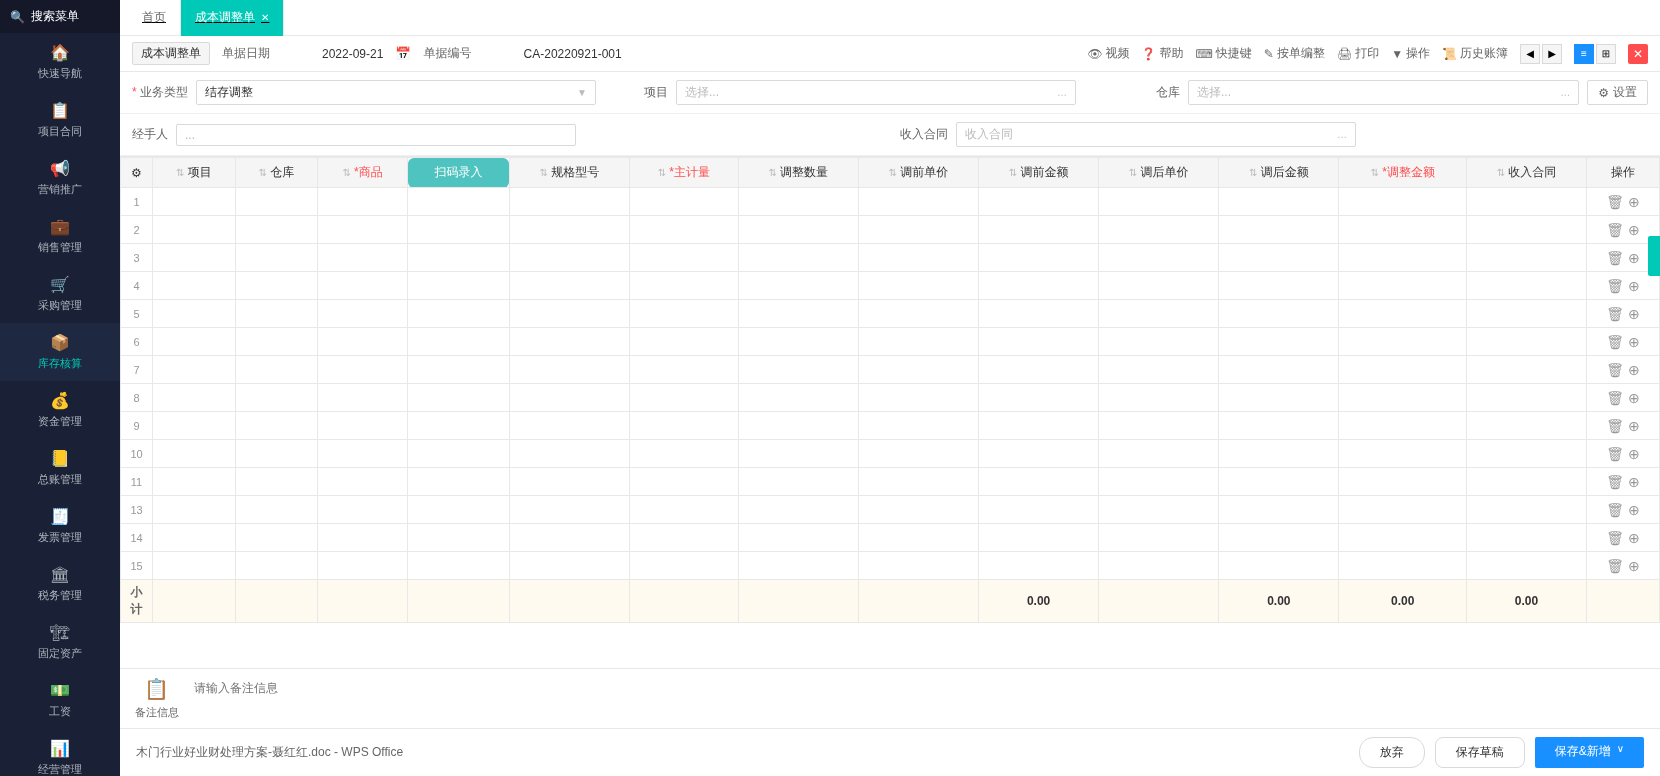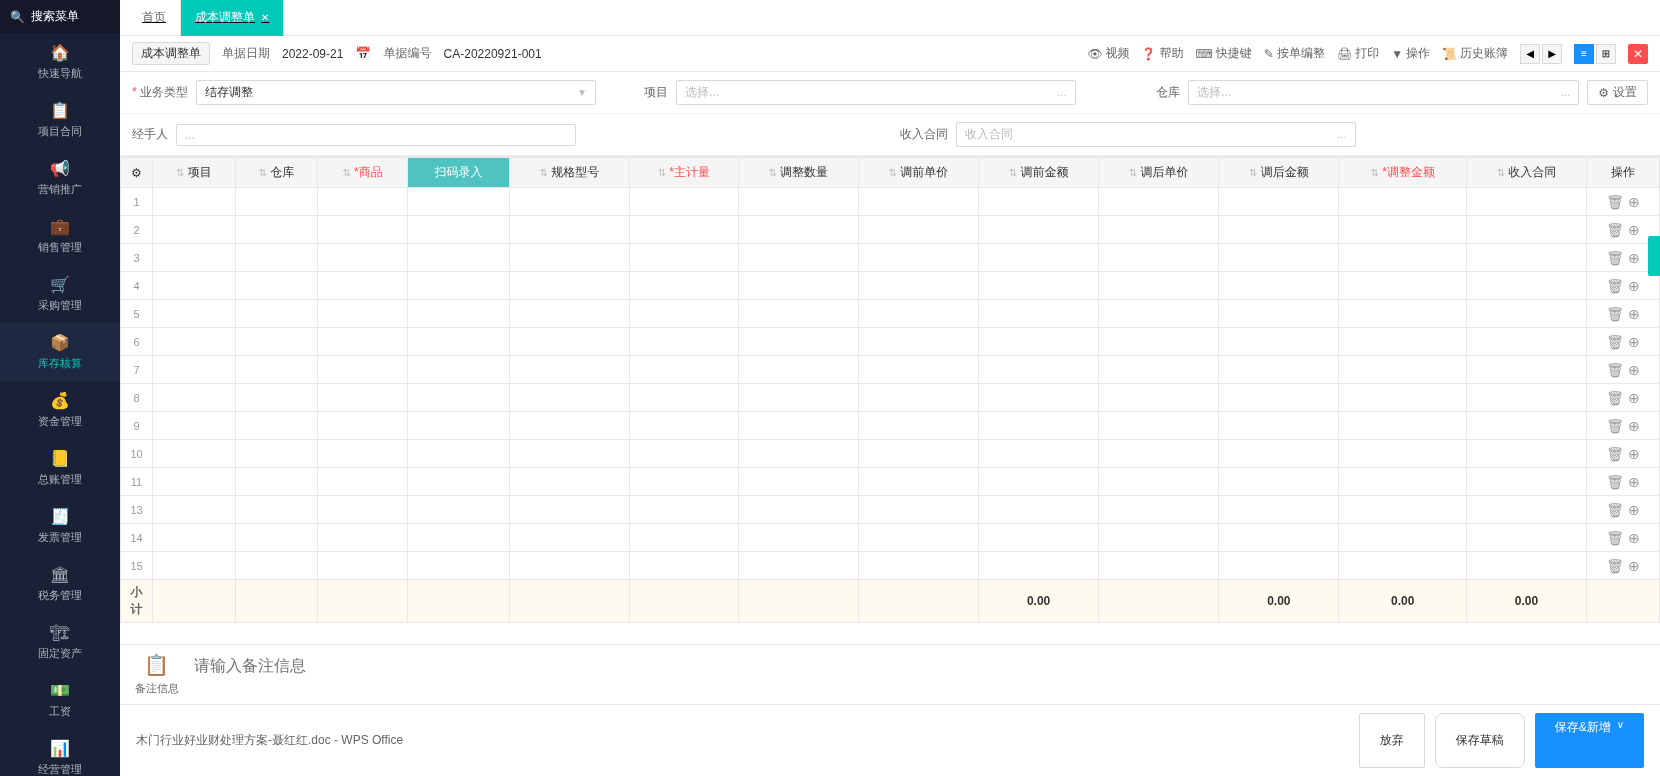--- a/index.html
+++ b/index.html
@@ -98,21 +98,21 @@
     }
     .doc-title-badge {
       background: #f5f5f5;
       border: 1px solid #d9d9d9;
       padding: 2px 8px;
       font-size: 12px;
       color: #333;
       border-radius: 2px;
     }
     .doc-field-label { color: #666; font-size: 12px; }
-    .doc-field-value { color: #333; font-size: 12px; font-weight: 500; }
+    .doc-field-value { color: #333; font-size: 12px; font-weight: 500; margin-left: 40px; }
     .doc-header-right {
       margin-left: auto;
       display: flex;
       align-items: center;
       gap: 12px;
       flex-shrink: 0;
     }
     .doc-header-action {
       color: #666;
       font-size: 12px;
@@ -234,21 +234,21 @@
       align-items: center;
       gap: 4px;
       width: 50px;
     }
     .notes-icon { font-size: 20px; color: #666; }
     .notes-label { font-size: 11px; color: #666; }
     .notes-input {
       flex: 1;
       border: none;
       outline: none;
-      font-size: 16px;
+      font-size: 12px;
       color: #999;
       padding: 4px 0;
     }
 
     
     .footer {
       display: flex;
       align-items: center;
       justify-content: space-between;
       padding: 8px 16px;
@@ -262,29 +262,29 @@
     }
     .footer-right {
       display: flex;
       gap: 10px;
     }
     .btn-discard {
       border: 1px solid #d9d9d9;
       background: #fff;
       color: #333;
       padding: 6px 20px;
-      border-radius: 2px;
+      border-radius: 14px;
       cursor: pointer;
       font-size: 12px;
     }
     .btn-draft {
       border: 1px solid #d9d9d9;
       background: #fff;
       color: #333;
-      padding: 18px 20px;
+      padding: 6px 20px;
       border-radius: 8px;
       cursor: pointer;
       font-size: 12px;
     }
     .btn-save {
       background: #1890ff;
       color: #fff;
       border: none;
       padding: 6px 20px;
       border-radius: 2px;
@@ -491,21 +491,21 @@
             </th>
             <th>
               <span class="sort-icon">⇅</span> 项目
             </th>
             <th>
               <span class="sort-icon">⇅</span> 仓库
             </th>
             <th style="color:#ff4d4f;">
               <span class="sort-icon">⇅</span> *商品
             </th>
-            <th style="background:#4fc3c0;color:#fff;">
+            <th style="background:#4fc3c0;color:#fff;border-radius:6px;">
               扫码录入
             </th>
             <th>
               <span class="sort-icon">⇅</span> 规格型号
             </th>
             <th style="color:#ff4d4f;">
               <span class="sort-icon">⇅</span> *主计量
             </th>
             <th>
               <span class="sort-icon">⇅</span> 调整数量

